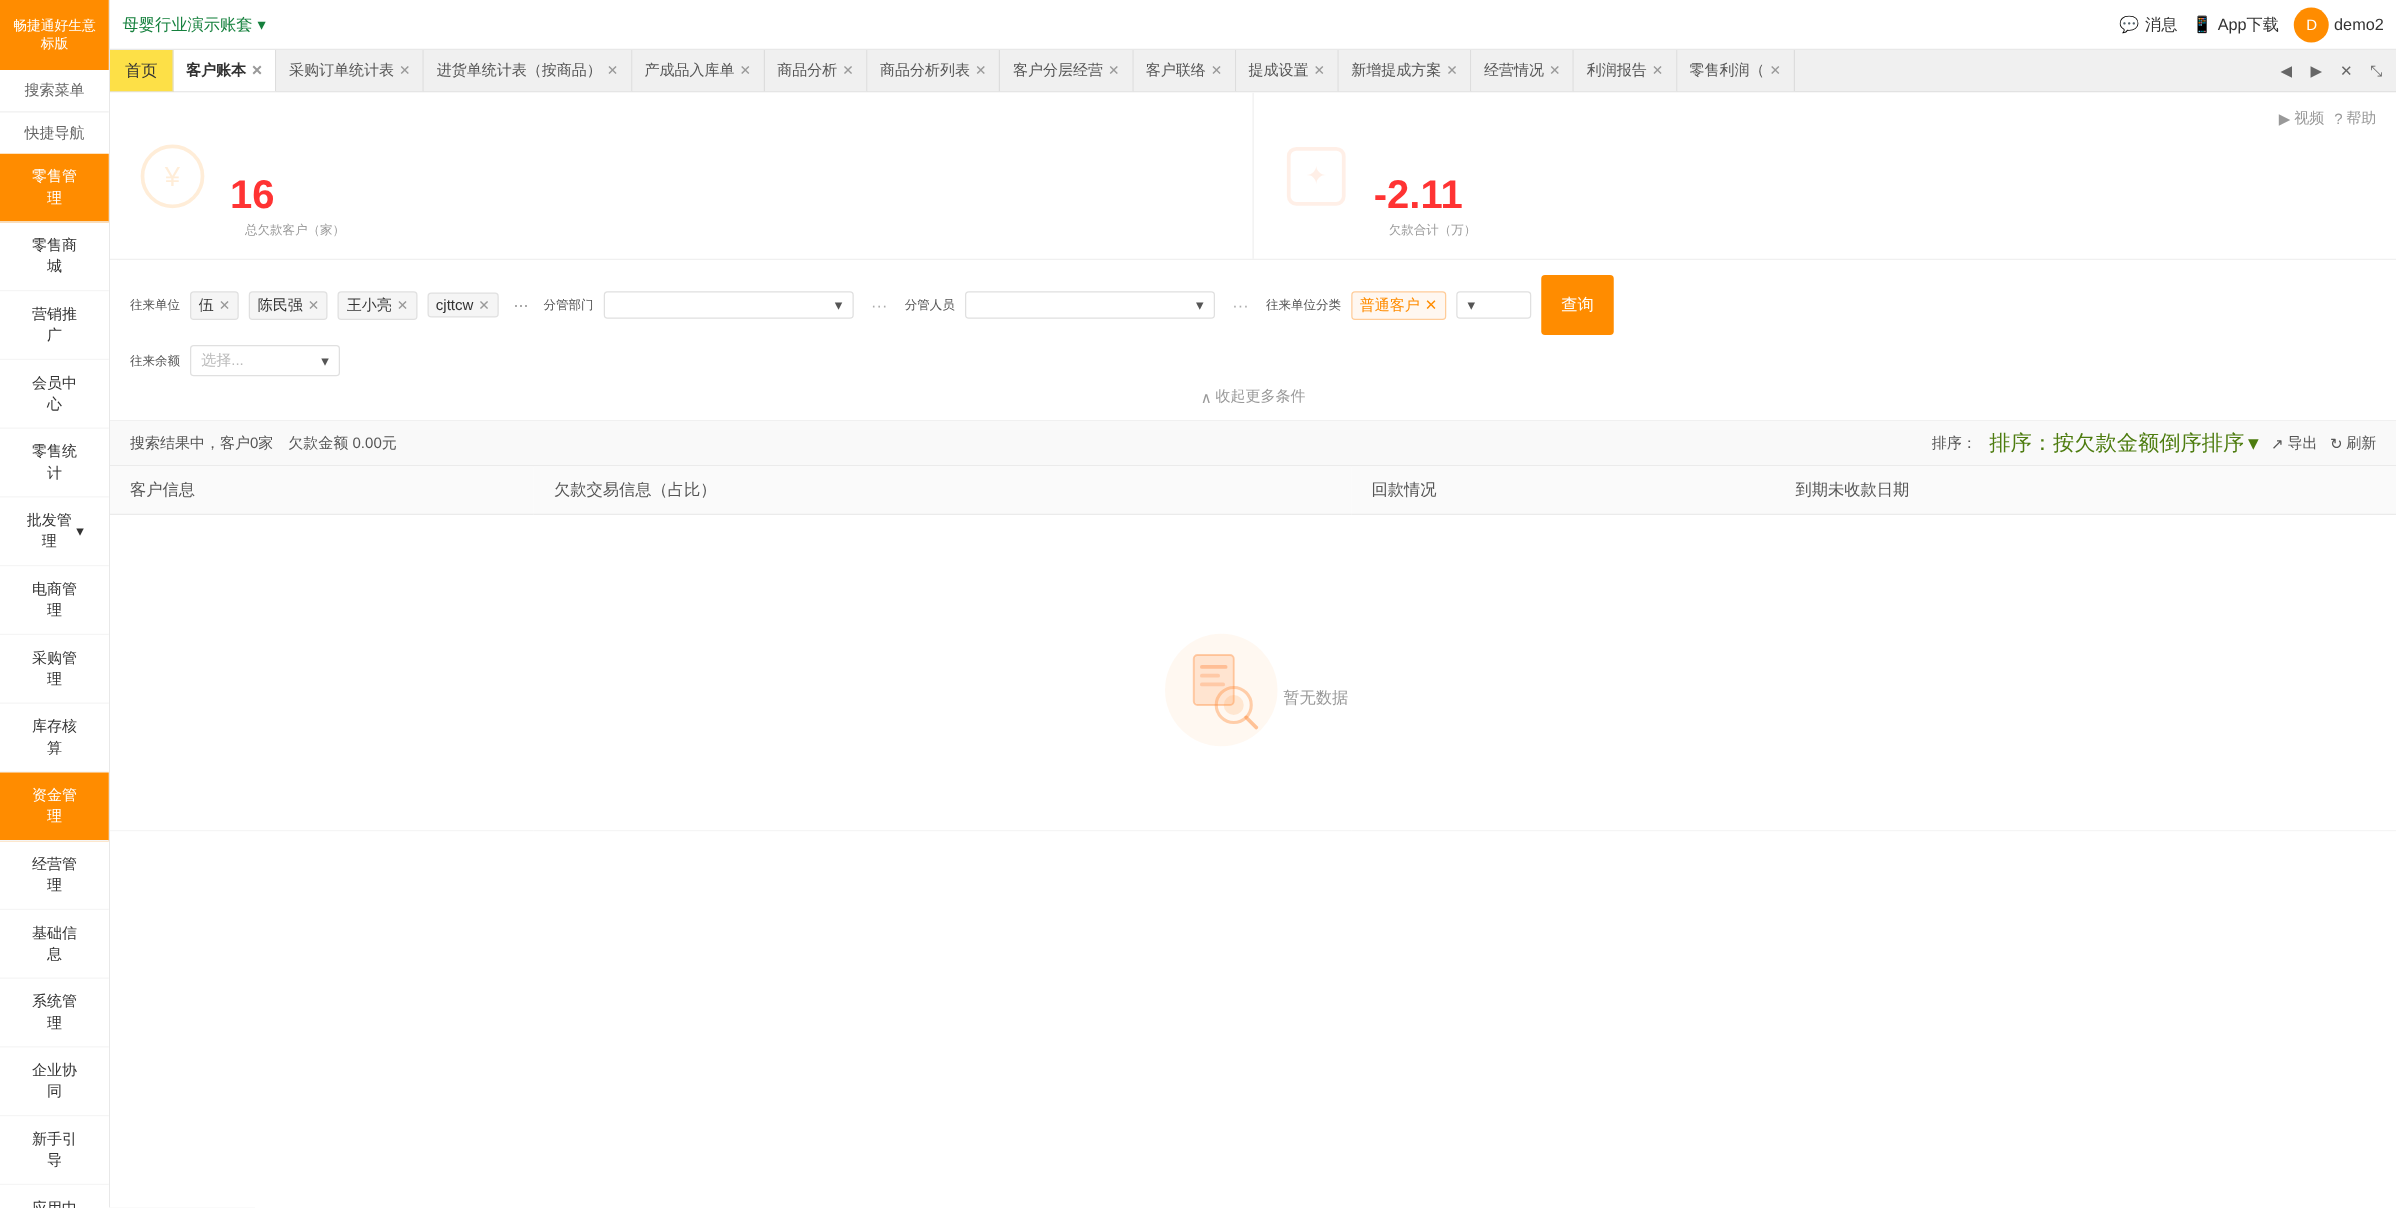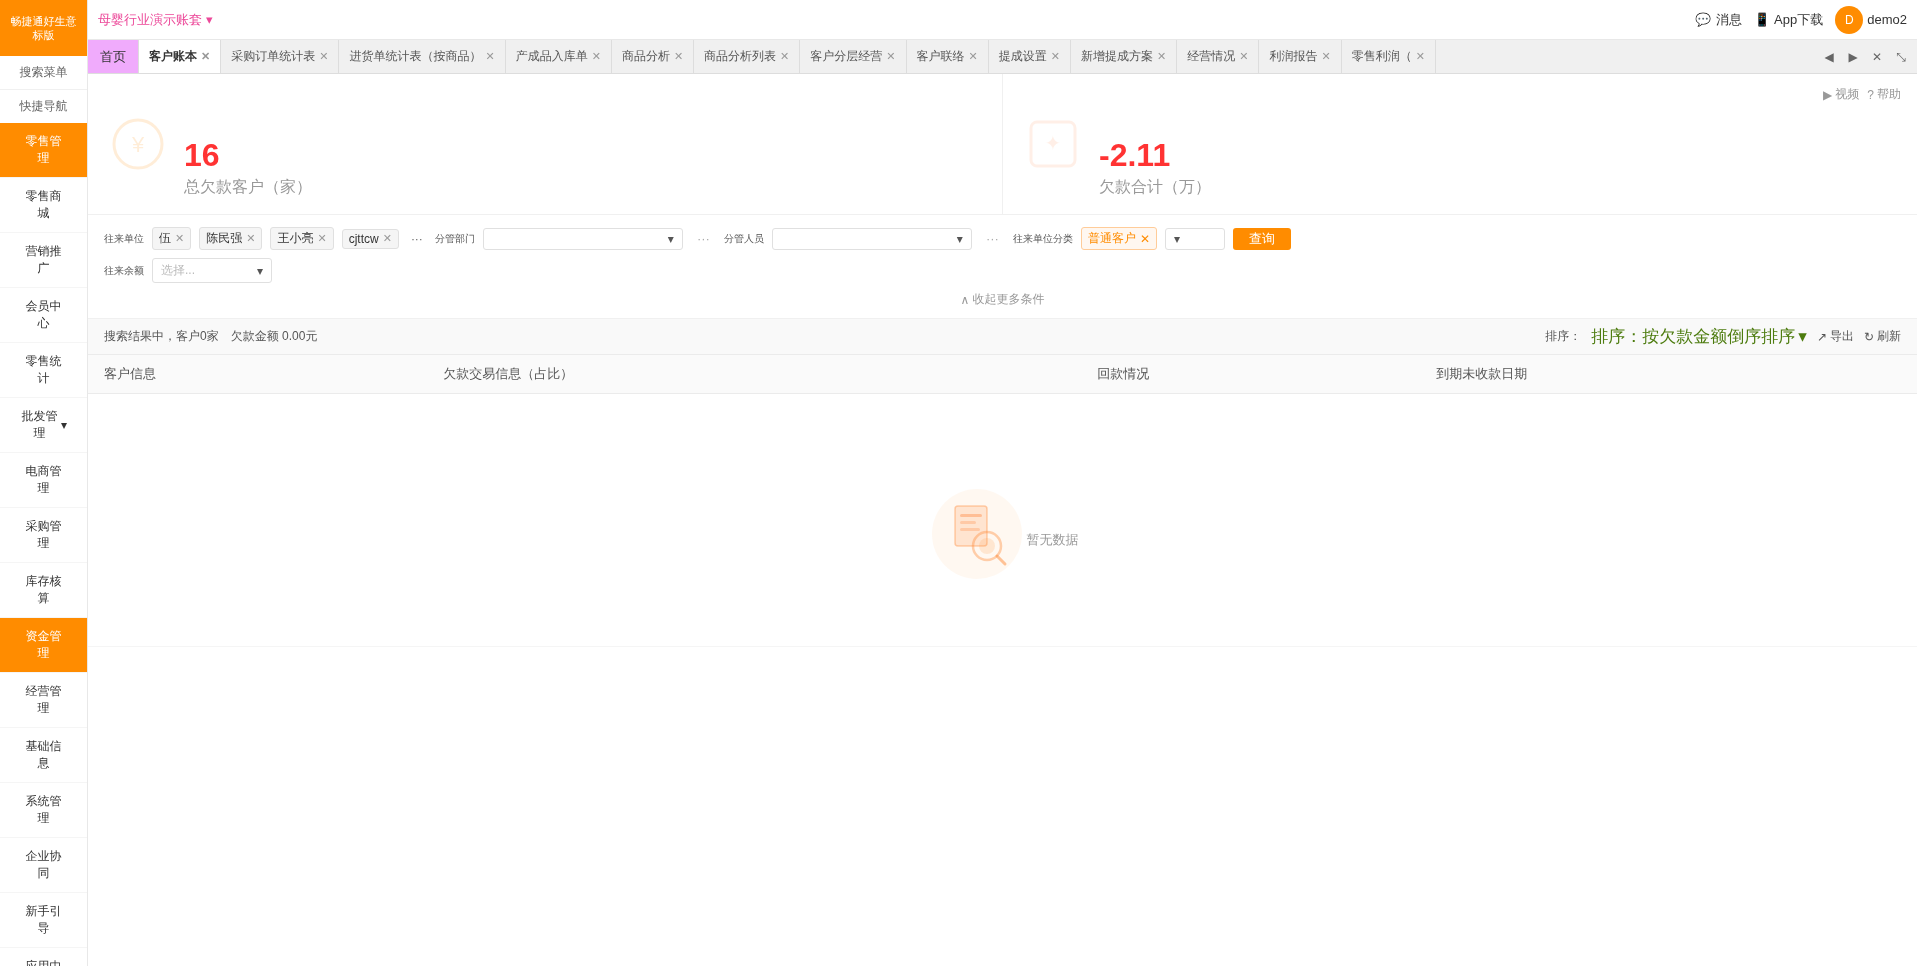--- a/index.html
+++ b/index.html
@@ -86,21 +86,21 @@
     .header-left {
       display: flex;
       align-items: center;
       gap: 8px;
     }
     .tenant-selector {
       display: flex;
       align-items: center;
       gap: 4px;
       font-size: 13px;
-      color: #ec4899;
+      color: #15803d;
       cursor: pointer;
     }
     .header-right {
       display: flex;
       align-items: center;
       gap: 12px;
       font-size: 13px;
       color: #333;
     }
     .header-right-item {
@@ -156,21 +156,21 @@
     }
     .tab-home {
       padding: 0 12px;
       font-size: 13px;
       color: #333;
       border-right: 1px solid #ddd;
       height: 34px;
       display: flex;
       align-items: center;
       cursor: pointer;
-      background: #f0abfc;
+      background: #fde047;
     }
     .tab-controls {
       margin-left: auto;
       display: flex;
       align-items: center;
       padding: 0 6px;
       gap: 4px;
     }
     .tab-ctrl-btn {
       width: 20px;
@@ -230,23 +230,24 @@
       font-weight: bold;
       color: #ff3333;
       line-height: 1.1;
       margin-top: 48px;
     }
     .stat-number.black {
       color: #333;
       text-decoration: underline;
     }
     .stat-label {
-      font-size: 16px;
+      font-size: 10px;
       color: #999;
       margin-top: 4px;
+      margin-left: 12px;
     }
     .stat-card-right {
       position: absolute;
       right: 16px;
       top: 12px;
       display: flex;
       gap: 8px;
     }
     .video-help-link {
       font-size: 12px;
@@ -327,21 +328,21 @@
       padding: 2px 6px;
       font-size: 12px;
       color: #ff8c00;
       gap: 4px;
     }
     .query-btn {
       background: #ff8c00;
       color: #fff;
       border: none;
       border-radius: 3px;
-      padding: 2px 16px;
+      padding: 15px 16px;
       font-size: 13px;
       cursor: pointer;
     }
     .collapse-btn {
       display: flex;
       align-items: center;
       gap: 3px;
       font-size: 12px;
       color: #999;
       cursor: pointer;

